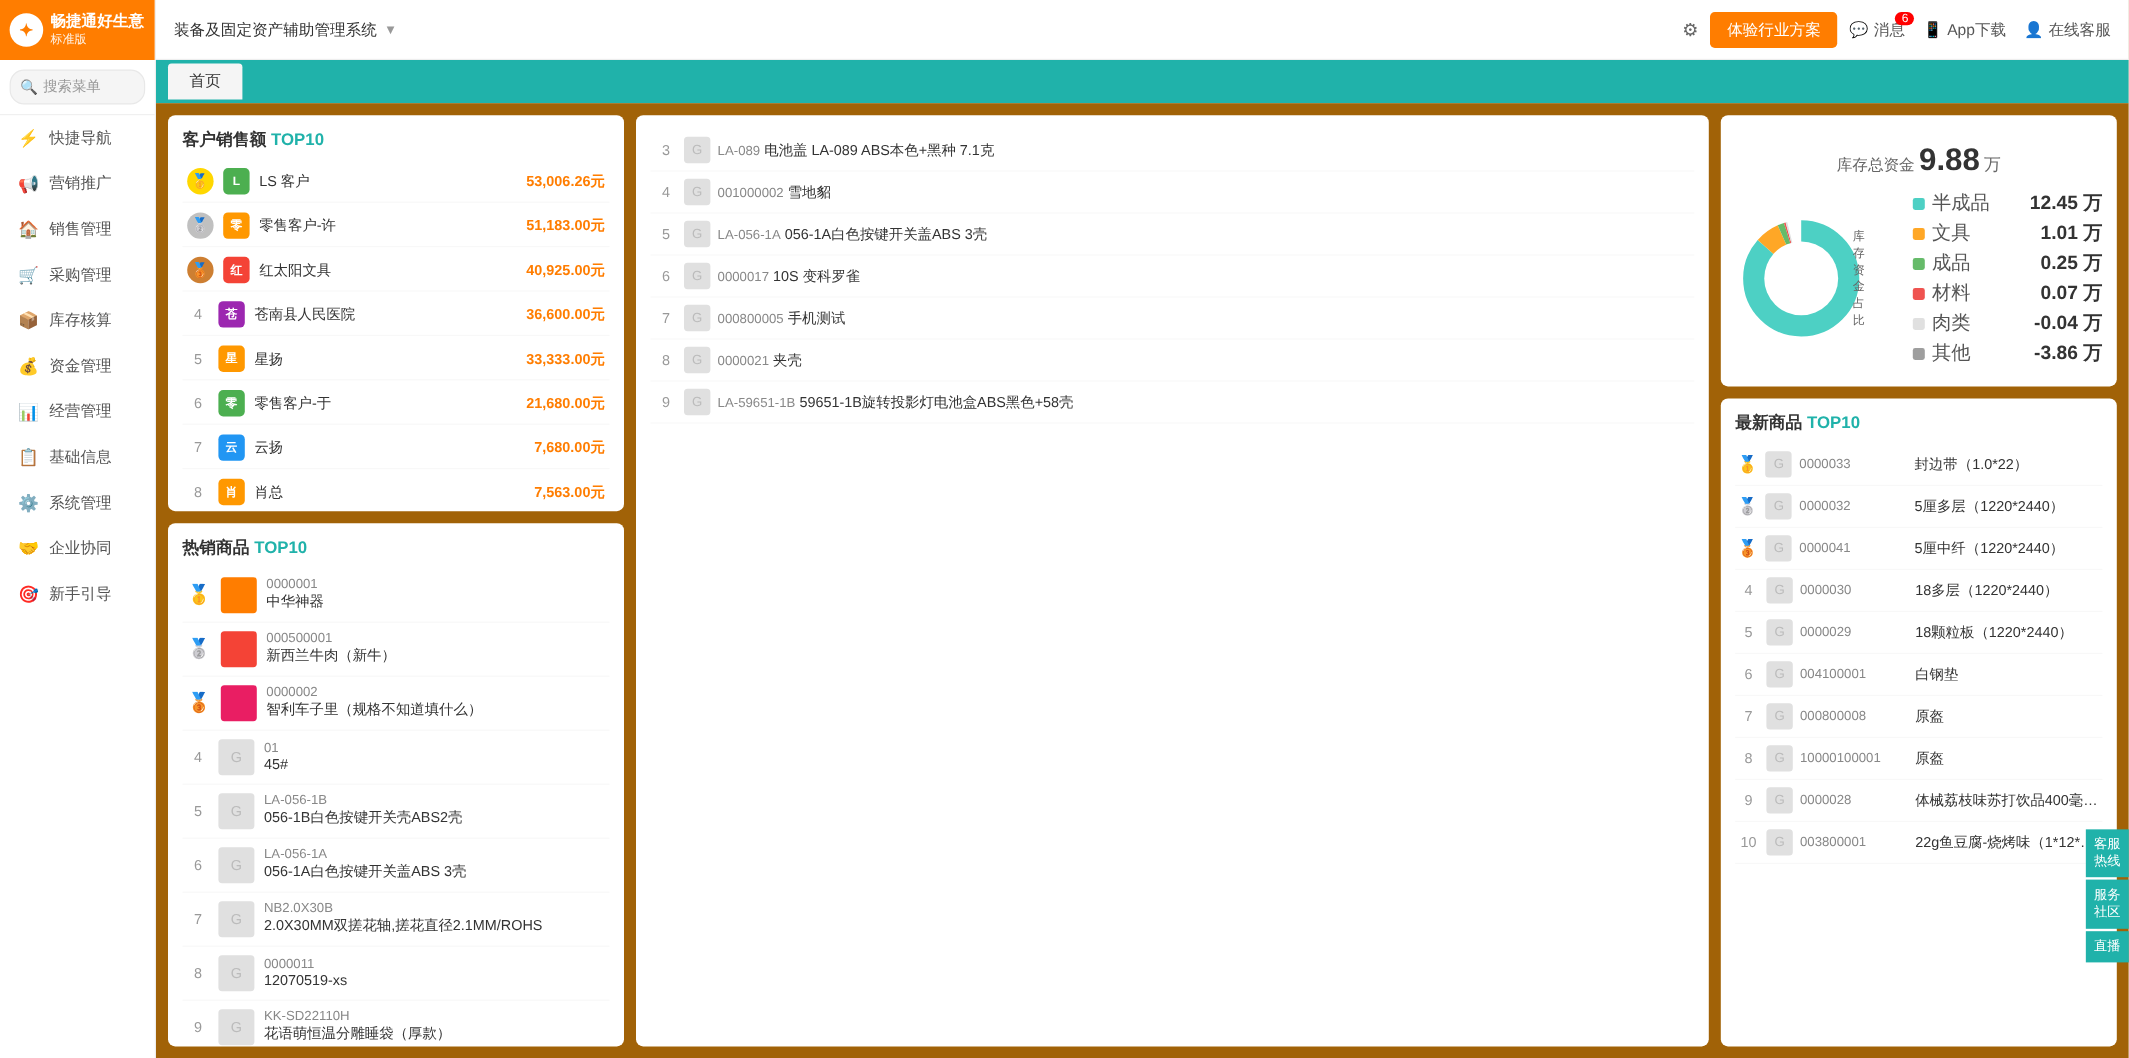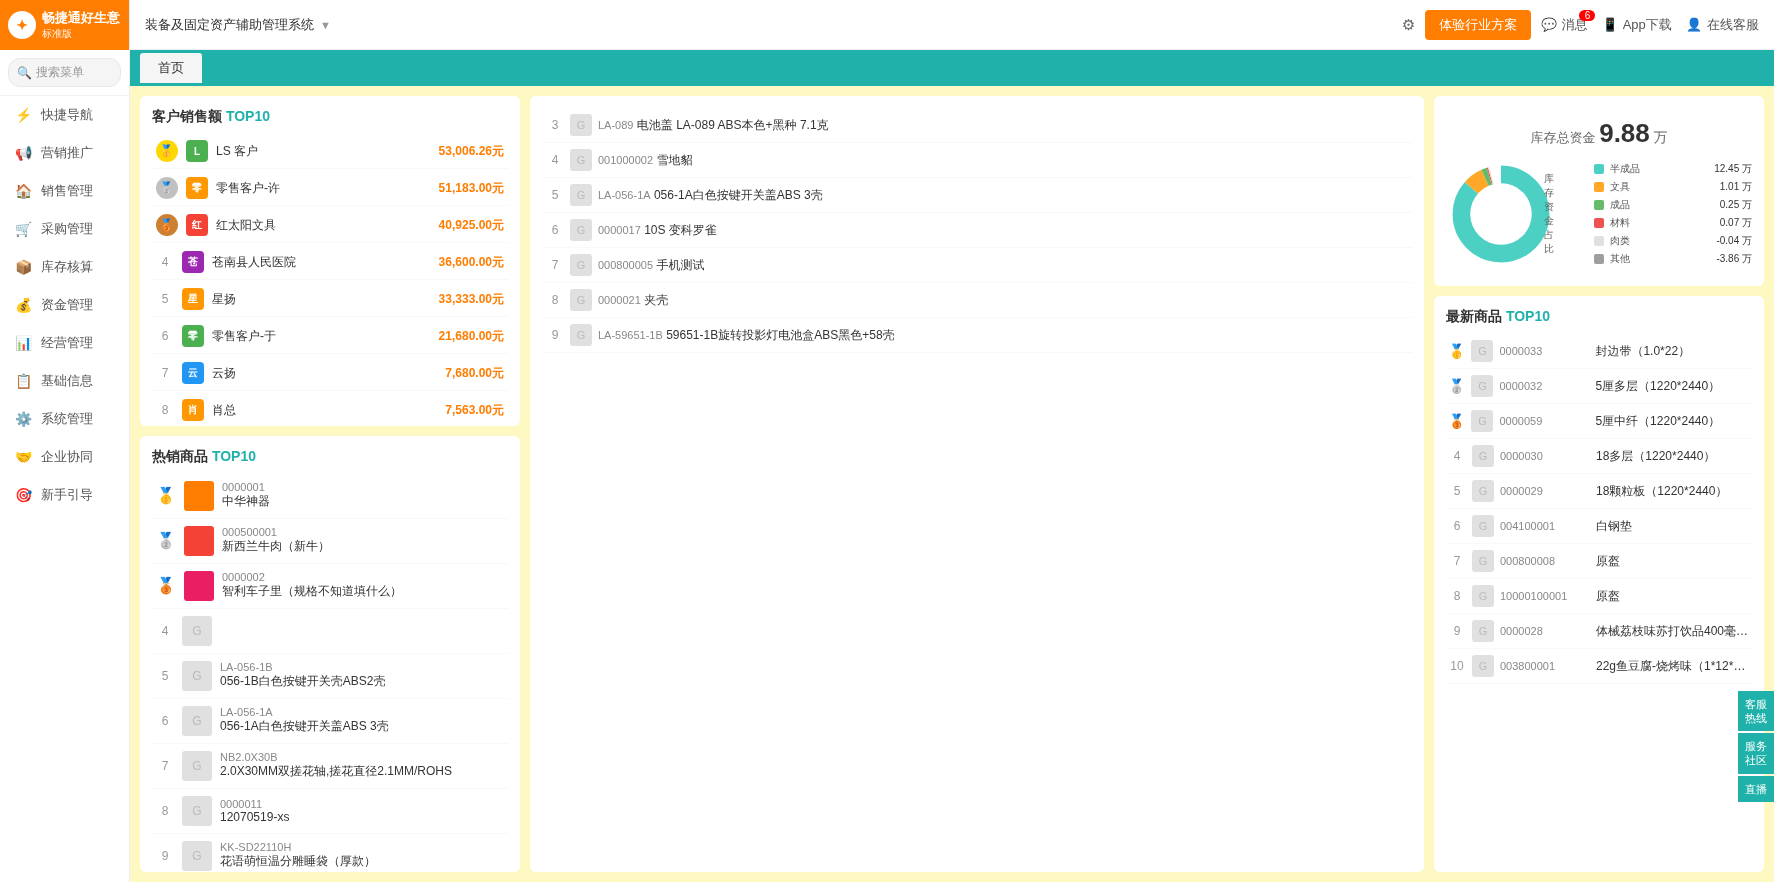--- a/index.html
+++ b/index.html
@@ -137,21 +137,21 @@
     }
     .tabbar-tab.active {
       background: #f5f5f5;
       color: #333;
     }
 
     
     .content {
       flex: 1;
       overflow-y: auto;
-      background: #fef9c3;
+      background: #a16207;
       display: flex;
       gap: 10px;
       padding: 10px;
     }
 
     
     .col-left { width: 380px; flex-shrink: 0; display: flex; flex-direction: column; gap: 10px; }
     .col-mid { flex: 1; display: flex; flex-direction: column; gap: 10px; }
     .col-right { width: 330px; flex-shrink: 0; display: flex; flex-direction: column; gap: 10px; }
 
@@ -214,24 +214,24 @@
       position: absolute;
       top: 50%; left: 50%;
       transform: translate(-50%, -50%);
       font-size: 10px;
       color: #666;
       text-align: center;
       margin-left: 48px;
     }
 
     .legend { display: flex; flex-direction: column; gap: 4px; flex: 1; }
-    .legend-item { display: flex; align-items: center; gap: 6px; font-size: 10px; padding-left: 28px; }
+    .legend-item { display: flex; align-items: center; gap: 6px; font-size: 16px; padding-left: 28px; }
     .legend-dot { width: 10px; height: 10px; border-radius: 2px; flex-shrink: 0; }
     .legend-name { flex: 1; color: #555; }
-    .legend-val { color: #333; font-weight: 400; margin-left: 24px; }
+    .legend-val { color: #333; font-weight: 700; margin-left: 24px; }
 
     
     .section-title { font-size: 14px; font-weight: bold; color: #333; margin-bottom: 8px; }
     .section-title span { color: #20b2aa; }
 
     .new-prod-item {
       display: flex; align-items: center; gap: 6px;
       padding: 6px 2px;
       border-bottom: 1px solid #f8f8f8;
       font-size: 12px;
@@ -459,20 +459,24 @@
       <div class="prod-name">
         <div class="prod-code">0000002</div>
         <div>智利车子里（规格不知道填什么）</div>
       </div>
     </div>
             <div class="hot-product-item">
       <span class="rank-num">4</span>
       <div class="prod-thumb-placeholder">
                 <span style="color:#bbb;font-size:12px;">G</span>
               </div>
+      <div class="prod-name">
+        <div class="prod-code">01</div>
+        <div>45#</div>
+      </div>
     </div>
             <div class="hot-product-item">
       <span class="rank-num">5</span>
       <div class="prod-thumb-placeholder">
                 <span style="color:#bbb;font-size:12px;">G</span>
               </div>
       <div class="prod-name">
         <div class="prod-code">LA-056-1B</div>
         <div>056-1B白色按键开关壳ABS2壳</div>
       </div>
@@ -653,21 +657,21 @@
     </div>
             <div class="new-prod-item">
       <span style="font-size:14px;">🥈</span>
       <div class="new-prod-icon">G</div>
       <span class="new-prod-code">0000032</span>
       <span class="new-prod-name">5厘多层（1220*2440）</span>
     </div>
             <div class="new-prod-item">
       <span style="font-size:14px;">🥉</span>
       <div class="new-prod-icon">G</div>
-      <span class="new-prod-code">0000059</span>
+      <span class="new-prod-code">0000041</span>
       <span class="new-prod-name">5厘中纤（1220*2440）</span>
     </div>
             <div class="new-prod-item">
       <span class="new-prod-rank">4</span>
       <div class="new-prod-icon">G</div>
       <span class="new-prod-code">0000030</span>
       <span class="new-prod-name">18多层（1220*2440）</span>
     </div>
             <div class="new-prod-item">
       <span class="new-prod-rank">5</span>

